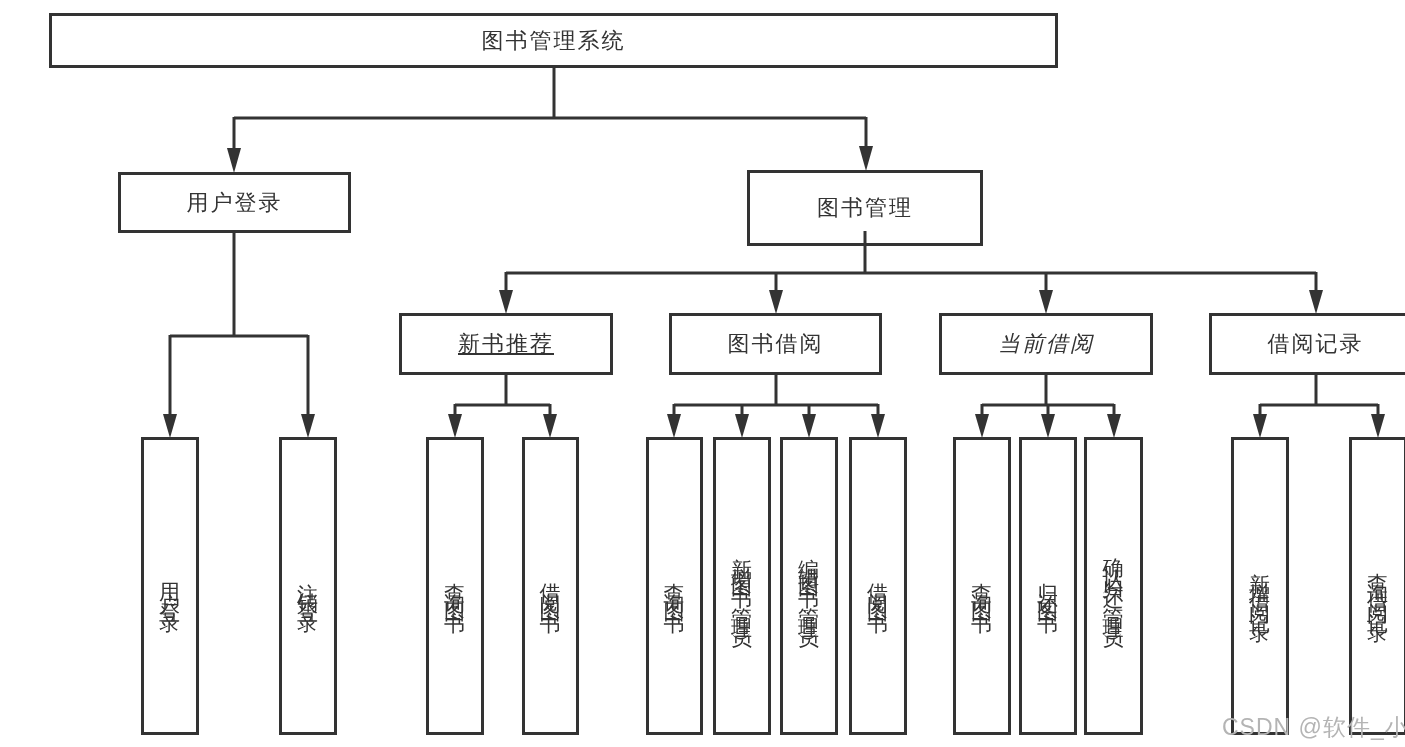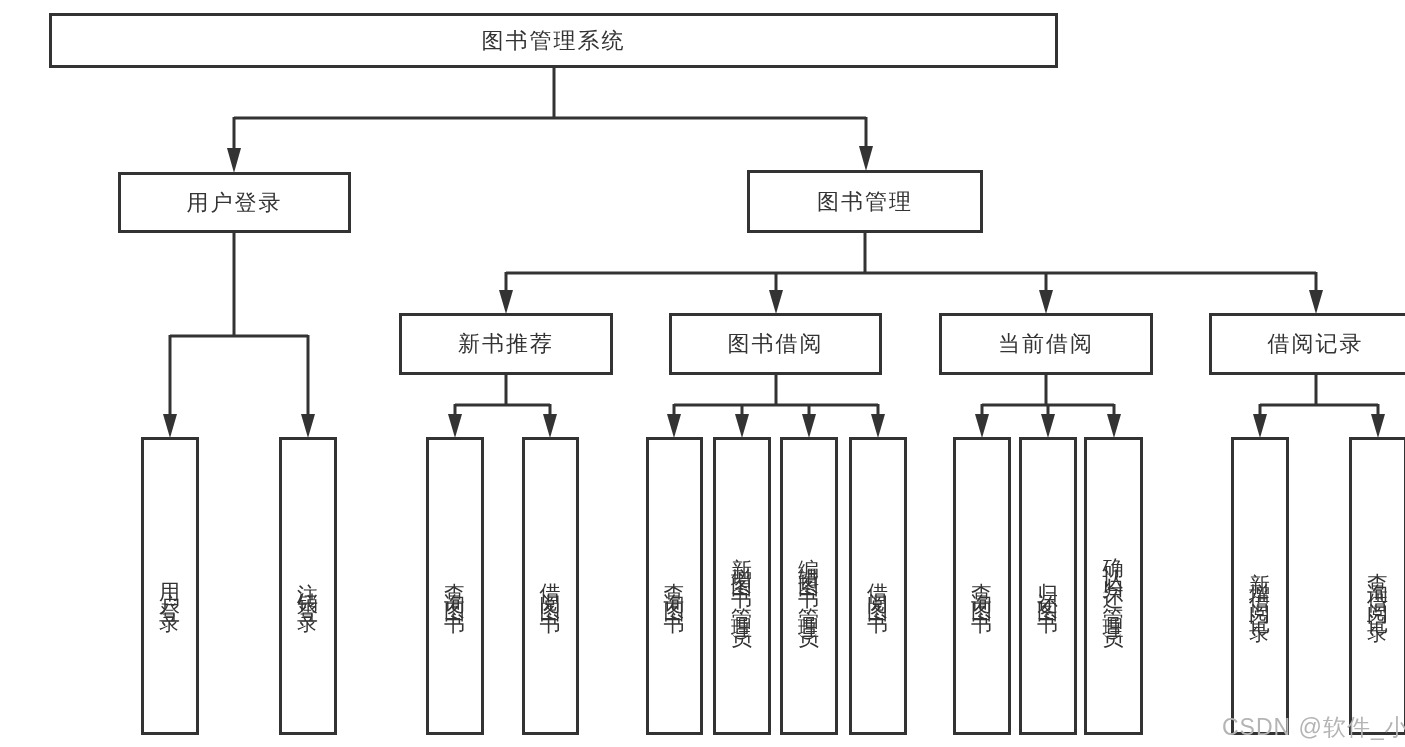--- a/index.html
+++ b/index.html
@@ -121,25 +121,25 @@
       <polygon points="1005,414 1019,414 1012,438"></polygon>
       <polygon points="1071,414 1085,414 1078,438"></polygon>
       <polygon points="1217,414 1231,414 1224,438"></polygon>
       <polygon points="1335,414 1349,414 1342,438"></polygon>
     </g>
   </svg>
 
   <div class="box hbox" style="left:13px; top:13px; width:1009px; height:55px;">图书管理系统</div>
 
   <div class="box hbox" style="left:82px; top:172px; width:233px; height:61px;">用户登录</div>
-  <div class="box hbox" style="left:711px; top:170px; width:236px; height:63px;">图书管理</div>
+  <div class="box hbox" style="left:711px; top:170px; width:236px; height:76px;">图书管理</div>
 
-  <div class="box hbox" style="left:363px; top:313px; width:214px; height:62px;">新书推荐</div>
+  <div class="box hbox" style="left:363px; top:313px; width:214px; height:62px;text-decoration:underline;">新书推荐</div>
   <div class="box hbox" style="left:633px; top:313px; width:213px; height:62px;text-align:right;">图书借阅</div>
-  <div class="box hbox" style="left:903px; top:313px; width:214px; height:62px;">当前借阅</div>
+  <div class="box hbox" style="left:903px; top:313px; width:214px; height:62px;font-style:italic;">当前借阅</div>
   <div class="box hbox" style="left:1173px; top:313px; width:213px; height:62px;">借阅记录</div>
 
   <div class="box vbox" style="left:105px; top:437px; width:58px; height:298px;">用户登录</div>
   <div class="box vbox" style="left:243px; top:437px; width:58px; height:298px;">注销登录</div>
 
   <div class="box vbox" style="left:390px; top:437px; width:58px; height:298px;">查询图书</div>
   <div class="box vbox" style="left:486px; top:437px; width:57px; height:298px;">借阅图书</div>
 
   <div class="box vbox" style="left:610px; top:437px; width:57px; height:298px;">查询图书</div>
   <div class="box vbox" style="left:677px; top:437px; width:58px; height:298px;">新增图书（管理员）</div>

